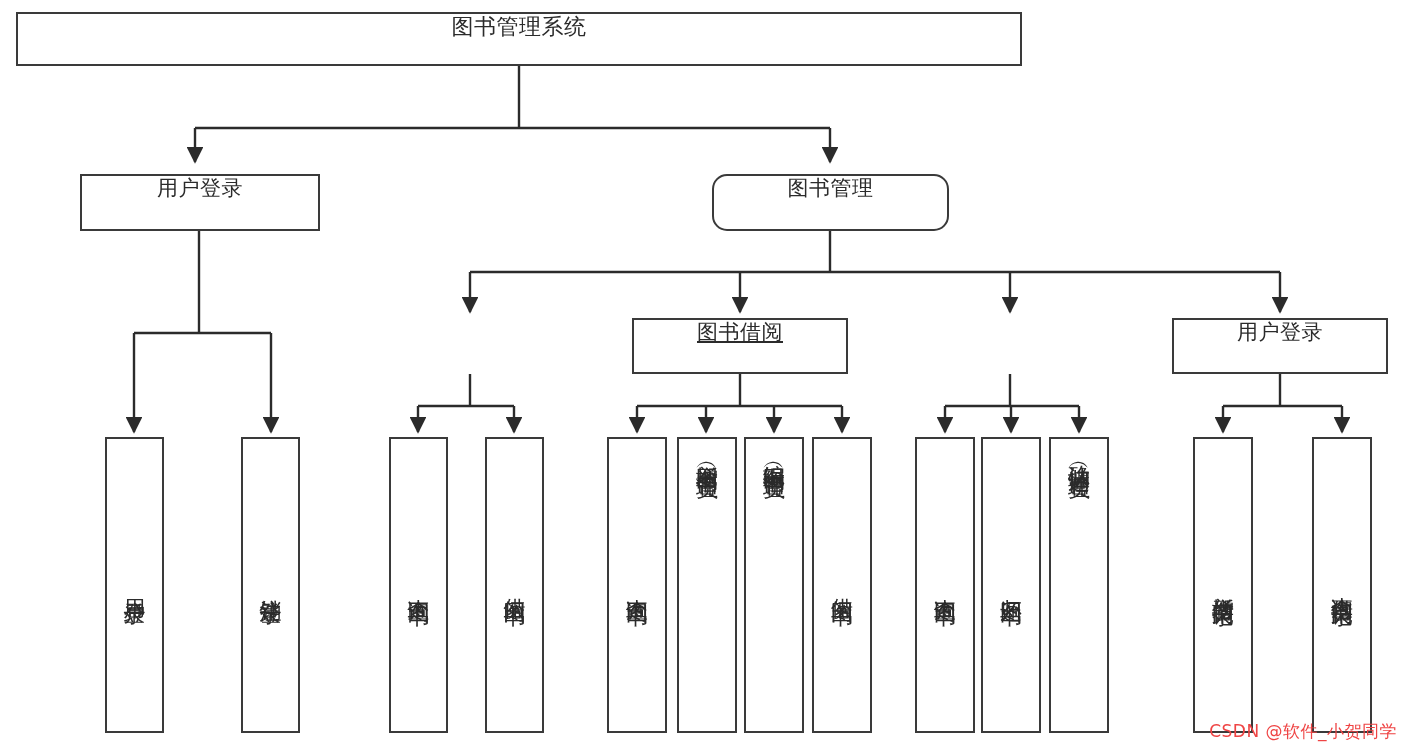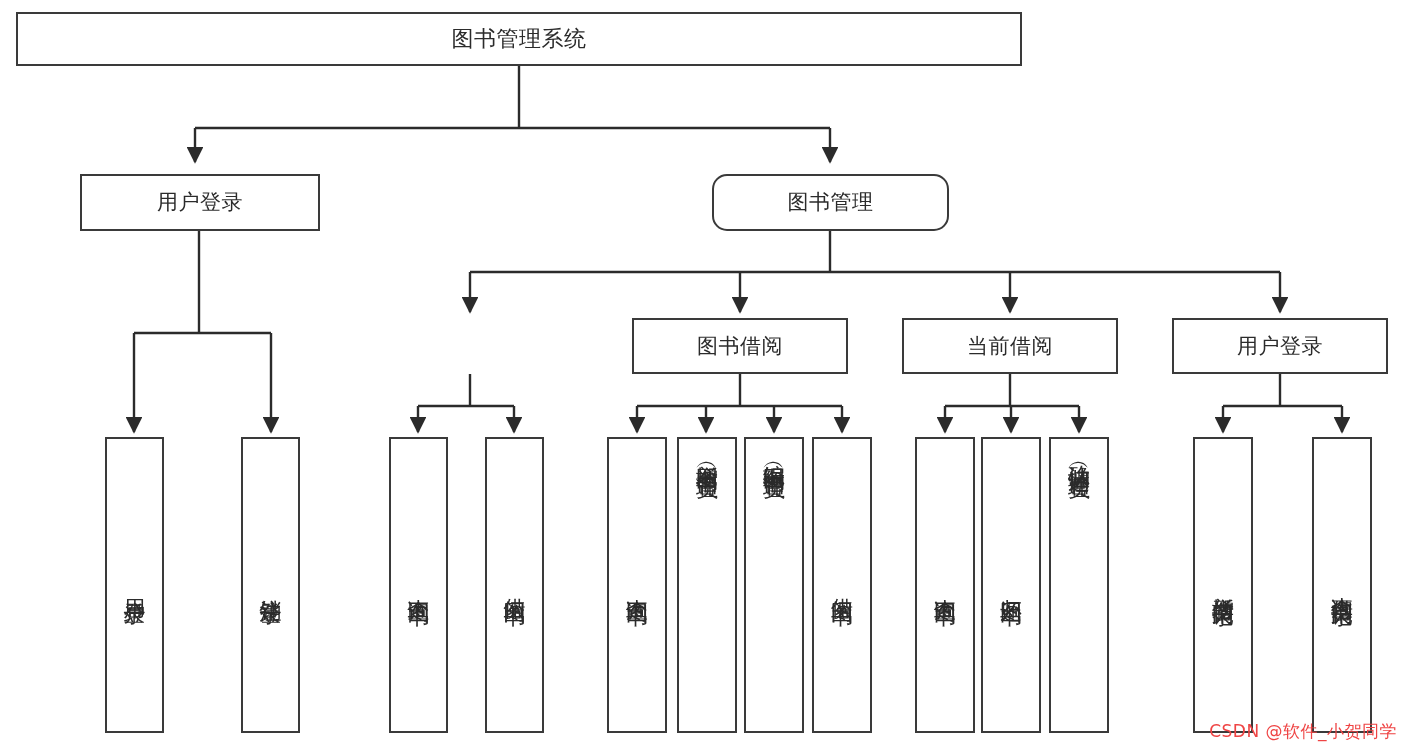--- a/index.html
+++ b/index.html
@@ -25,21 +25,20 @@
     width: 1405px;
     height: 747px;
     pointer-events: none;
   }
   .node {
     position: absolute;
     box-sizing: border-box;
     background: #ffffff;
     border: 2px solid #3a3a3a;
     display: flex;
-    align-items: center;
     justify-content: center;
     color: #2b2b2b;
     z-index: 2;
   }
   .node .node-label {
     display: block;
     text-align: center;
     line-height: 1.18;
     letter-spacing: 0.5px;
   }
@@ -141,27 +140,24 @@
 
   <div class="node horiz" style="left:80px; top:174px; width:240px; height:57px;">
     <span class="node-label">用户登录</span>
   </div>
 
   <div class="node horiz" style="left:712px; top:174px; width:237px; height:57px;border-radius:15px;">
     <span class="node-label">图书管理</span>
   </div>
 
 
-  <div class="node horiz" style="left:632px; top:318px; width:216px; height:56px;">
+  <div class="node horiz" style="left:632px; top:318px; width:216px; height:56px;text-decoration:underline;">
     <span class="node-label">图书借阅</span>
   </div>
 
-  <div class="node horiz" style="left:902px; top:318px; width:216px; height:56px;">
-    <span class="node-label">当前借阅</span>
-  </div>
 
   <div class="node horiz" style="left:1172px; top:318px; width:216px; height:56px;">
     <span class="node-label">用户登录</span>
   </div>
 
   <div class="node vert centered" style="left:105px; top:437px; width:59px; height:296px;">
     <span class="node-label">用户登录</span>
   </div>
   <div class="node vert centered" style="left:241px; top:437px; width:59px; height:296px;">
     <span class="node-label">注销登录</span>

